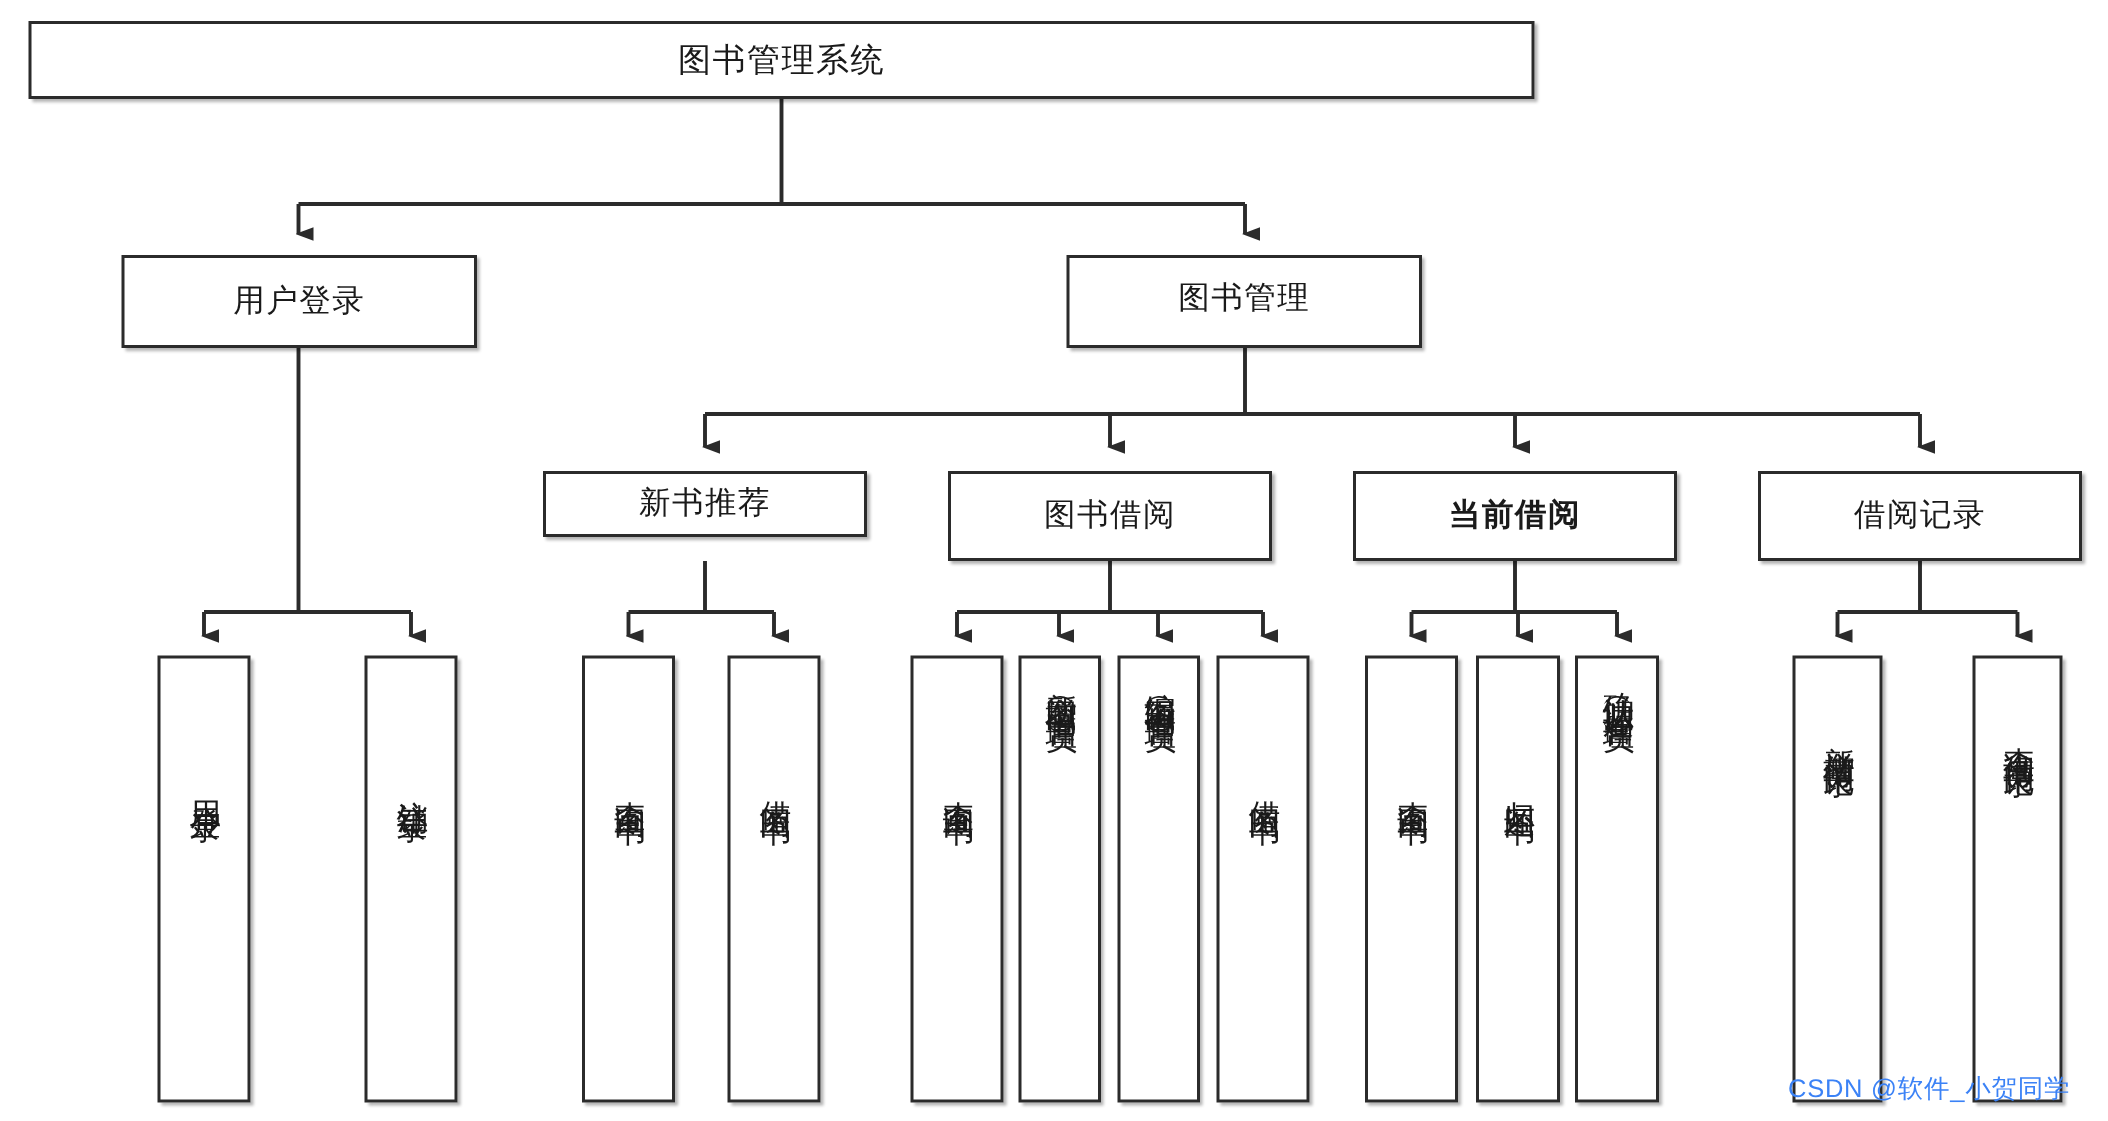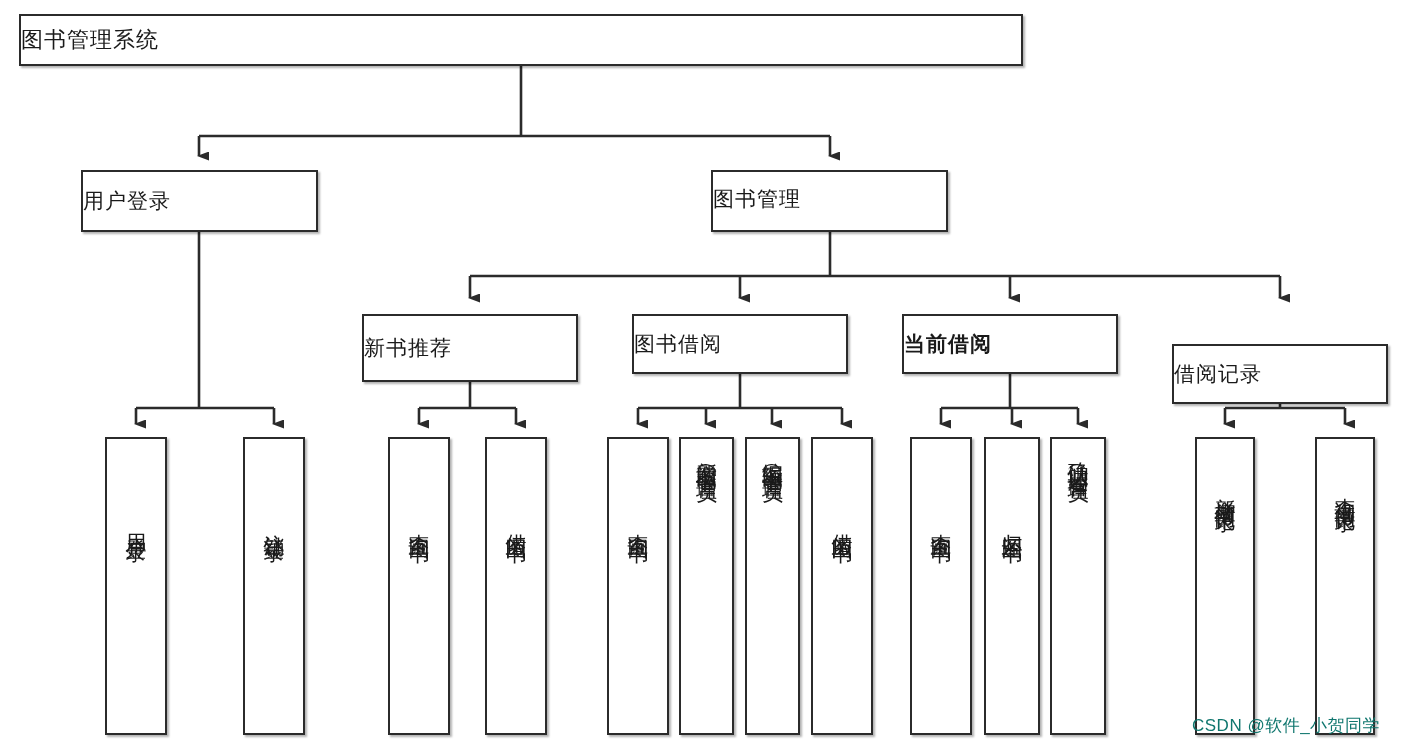--- a/index.html
+++ b/index.html
@@ -26,21 +26,21 @@
     pointer-events: none;
   }
   .node {
     position: absolute;
     box-sizing: border-box;
     background: #ffffff;
     border: 2px solid #2b2b2b;
     box-shadow: 2px 2px 2px rgba(0,0,0,0.30);
     display: flex;
     align-items: center;
-    justify-content: flex-start;
+    justify-content: center;
     color: #1a1a1a;
   }
   .node .label {
     display: block;
     text-align: center;
     line-height: 1.18;
     letter-spacing: 1px;
   }
   
   .node.h .label {
@@ -60,21 +60,21 @@
     writing-mode: vertical-rl;
     text-orientation: upright;
     font-size: 21px;
     line-height: 1.05;
     letter-spacing: 3px;
     white-space: nowrap;
   }
   .watermark {
     position: absolute;
     font-size: 17px;
-    color: #0f766e;
+    color: #3b82f6;
     letter-spacing: 0.5px;
     white-space: nowrap;
     user-select: none;
   }
 </style>
 </head>
 <body>
 
 <div id="canvas">
 
@@ -132,30 +132,30 @@
     <span class="label">图书管理系统</span>
   </div>
 
   <div class="node h" style="left:81px; top:170px; width:237px; height:62px;">
     <span class="label">用户登录</span>
   </div>
   <div class="node h" style="left:711px; top:170px; width:237px; height:62px;font-family:Liberation Mono, monospace;">
     <span class="label">图书管理</span>
   </div>
 
-  <div class="node h" style="left:362px; top:314px; width:216px; height:68px;">
+  <div class="node h" style="left:362px; top:314px; width:216px; height:44px;">
     <span class="label">新书推荐</span>
   </div>
   <div class="node h" style="left:632px; top:314px; width:216px; height:60px;">
     <span class="label">图书借阅</span>
   </div>
   <div class="node h" style="left:902px; top:314px; width:216px; height:60px;font-weight:bold;">
     <span class="label">当前借阅</span>
   </div>
-  <div class="node h" style="left:1172px; top:314px; width:216px; height:60px;margin-top:30px;">
+  <div class="node h" style="left:1172px; top:314px; width:216px; height:60px;">
     <span class="label">借阅记录</span>
   </div>
 
   <div class="node v" style="left:105px; top:437px; width:62px; height:298px; padding-top:78px;">
     <span class="label">用户登录</span>
   </div>
   <div class="node v" style="left:243px; top:437px; width:62px; height:298px; padding-top:78px;">
     <span class="label">注销登录</span>
   </div>
 

